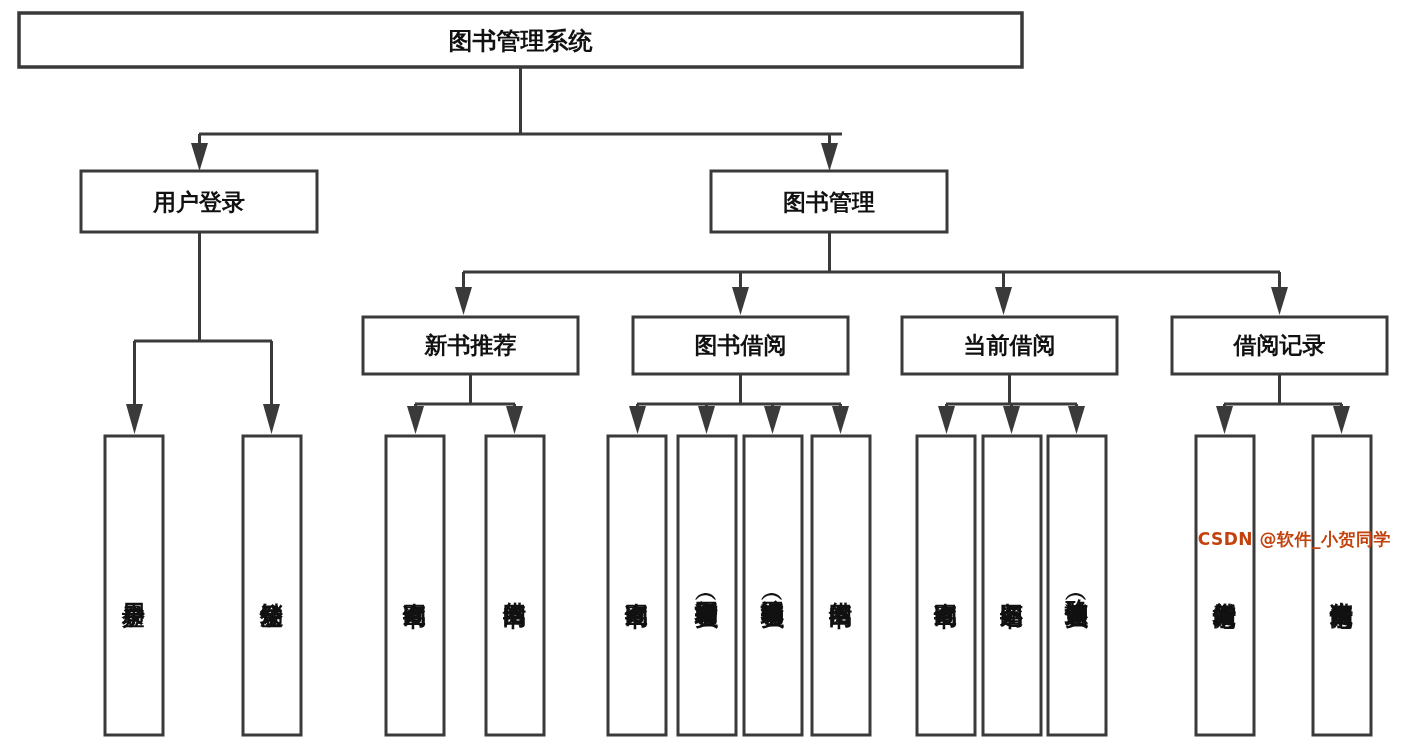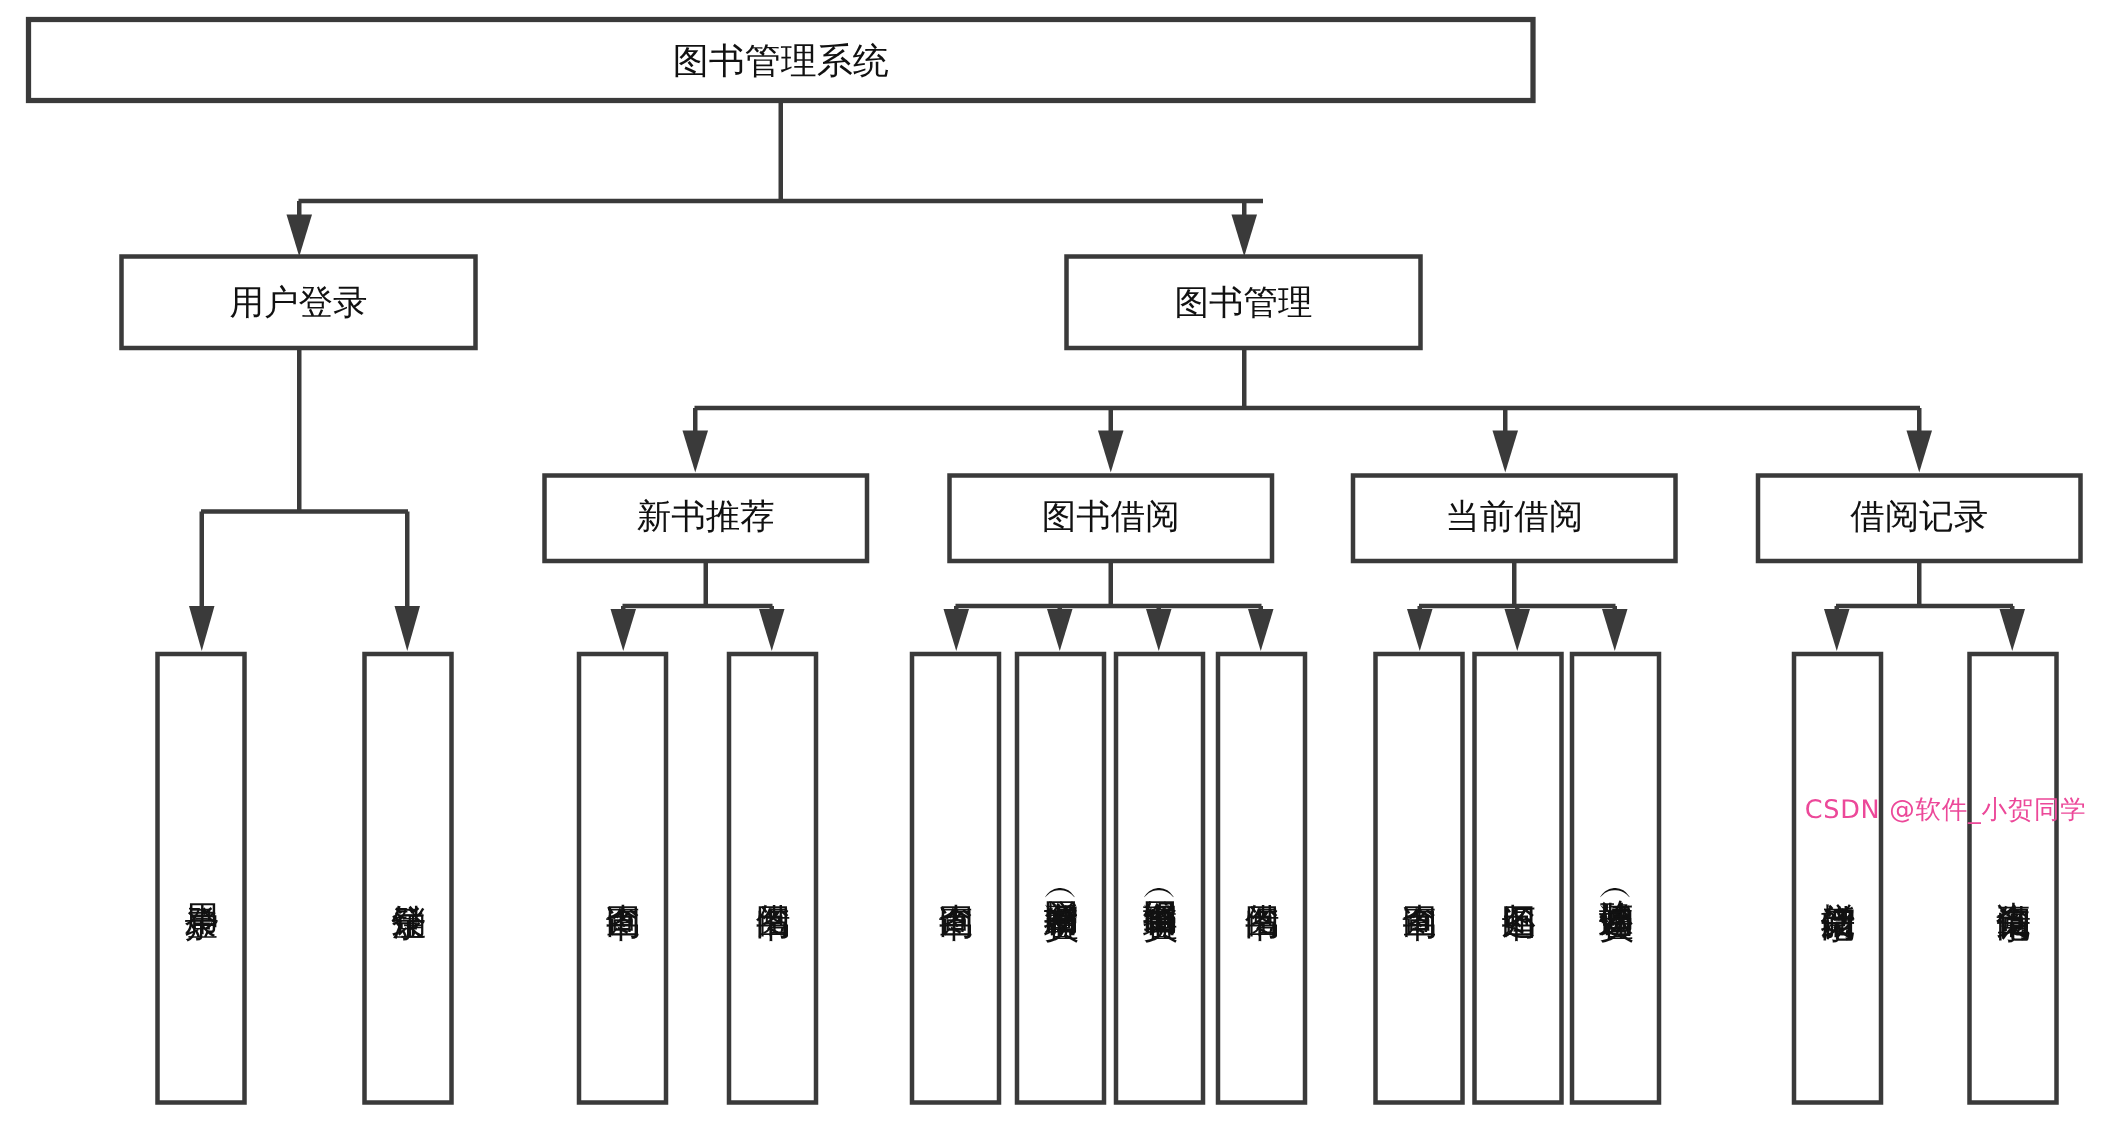--- a/index.html
+++ b/index.html
@@ -11,20 +11,21 @@
     width: 1405px;
     height: 747px;
     font-family: "DejaVu Sans", "Liberation Sans", sans-serif;
     overflow: hidden;
   }
   #diagram-root {
     position: relative;
     width: 1405px;
     height: 559px;
     background: #ffffff;
+    font-weight: bold;
   }
   svg#flowchart {
     display: block;
     width: 1405px;
     height: 747px;
   }
   .node-box {
     fill: #ffffff;
     stroke: #3a3a3a;
     stroke-width: 3;
@@ -71,21 +72,21 @@
     letter-spacing: 1px;
     white-space: nowrap;
     text-align: center;
   }
   .watermark {
     position: absolute;
     right: 14px;
     bottom: 8px;
     font-family: "DejaVu Sans", "Liberation Sans", sans-serif;
     font-size: 17px;
-    color: #ec4899;
+    color: #c2410c;
     letter-spacing: 0.5px;
     white-space: nowrap;
     user-select: none;
   }
 </style>
 </head>
 <body>
 
 <div id="diagram-root">
 

